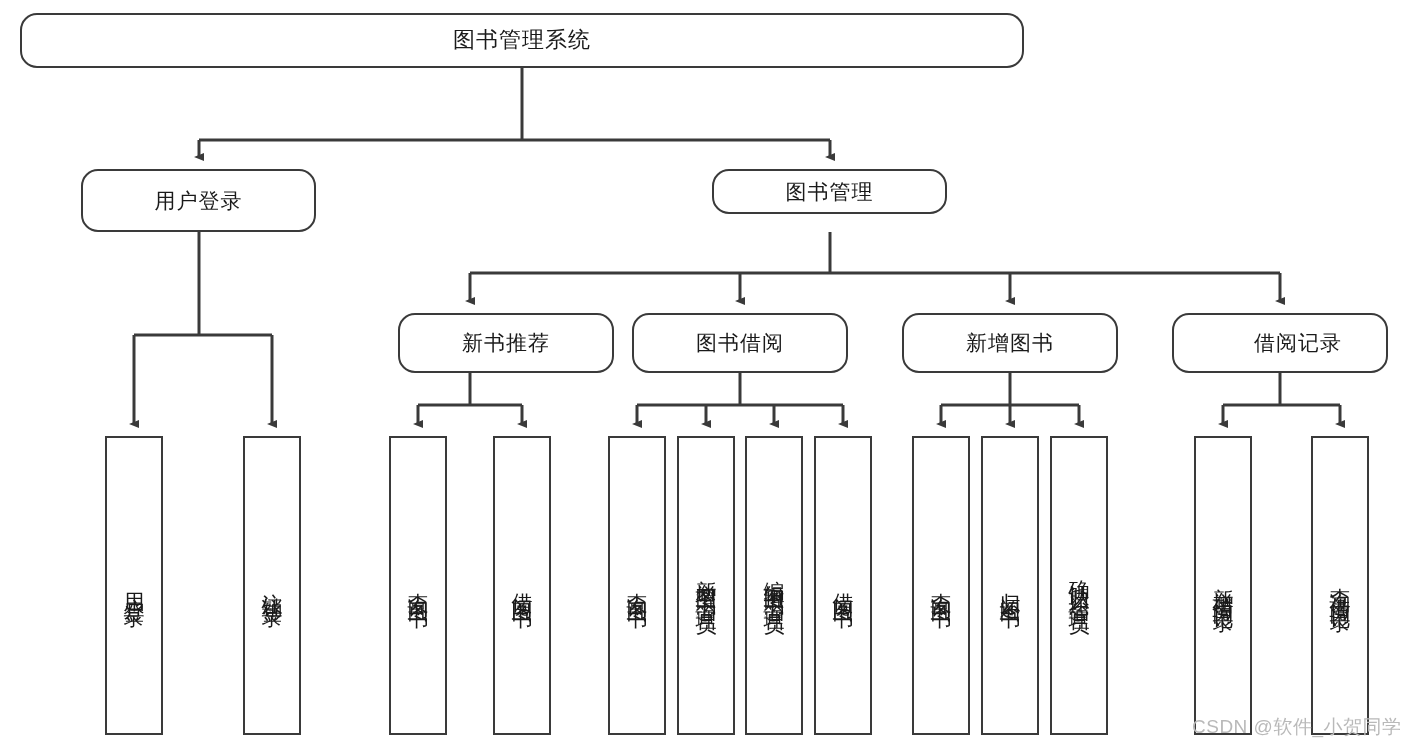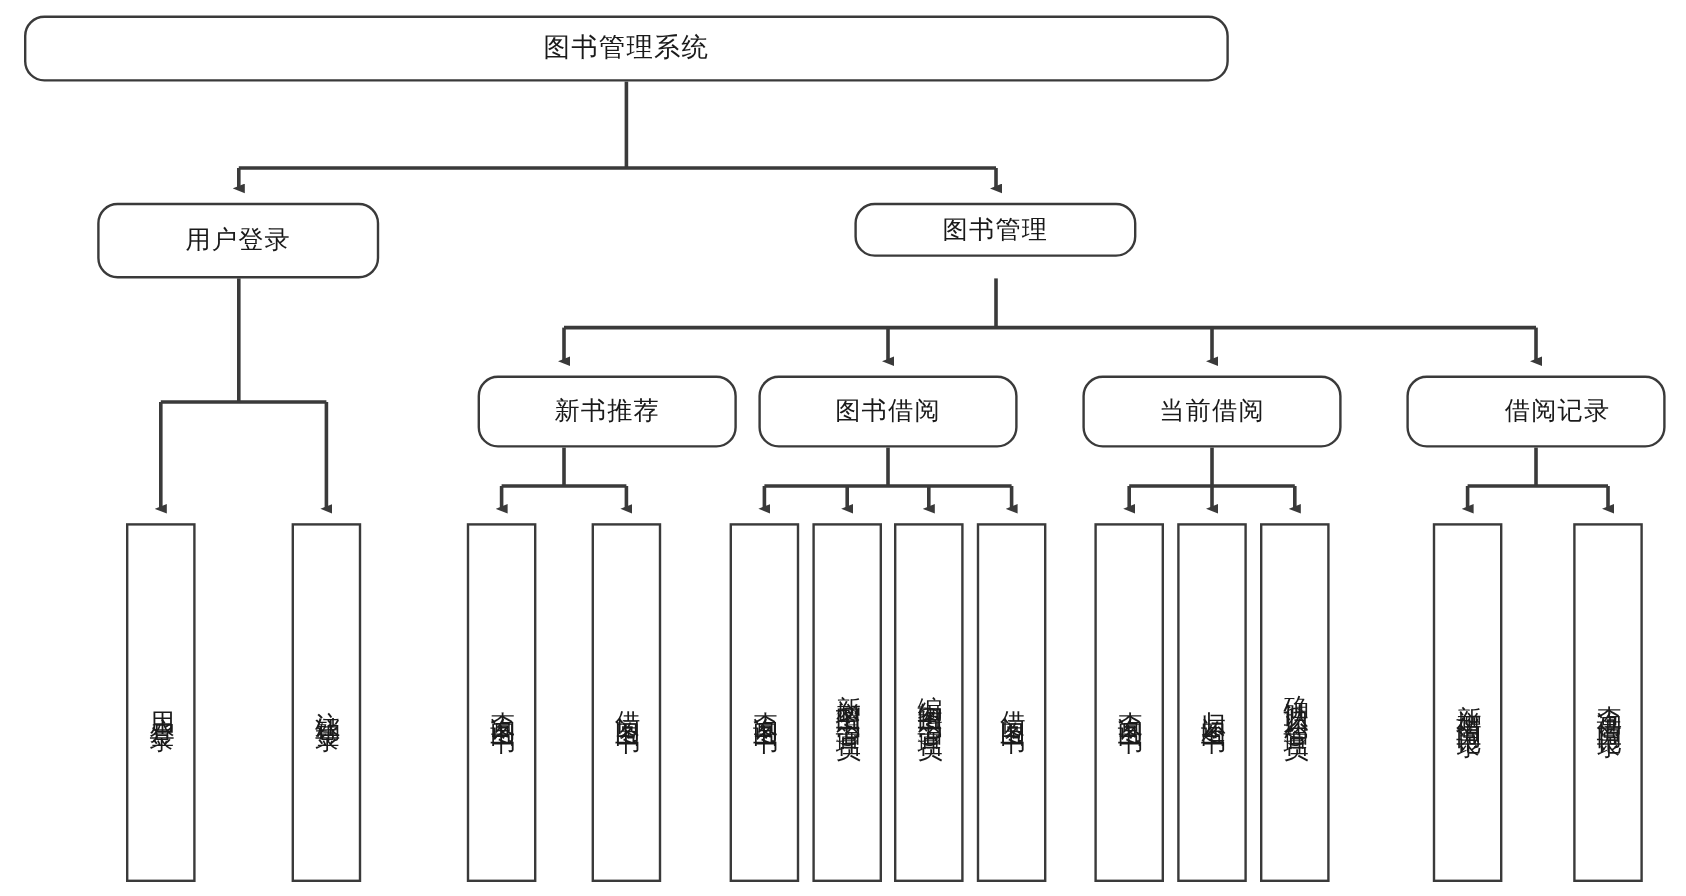--- a/index.html
+++ b/index.html
@@ -119,35 +119,36 @@
     </g>
   </svg>
 
   <div class="node horiz root" style="left:20px; top:13px; width:1004px; height:55px;">图书管理系统</div>
 
   <div class="node horiz" style="left:81px; top:169px; width:235px; height:63px;">用户登录</div>
   <div class="node horiz" style="left:712px; top:169px; width:235px; height:45px;">图书管理</div>
 
   <div class="node horiz" style="left:362px; top:313px; width:216px; height:60px;margin-left:36px;">新书推荐</div>
   <div class="node horiz" style="left:632px; top:313px; width:216px; height:60px;">图书借阅</div>
-  <div class="node horiz" style="left:902px; top:313px; width:216px; height:60px;">当前借阅</div>
+  <div class="node horiz" style="left:902px; top:313px; width:216px; height:60px;">新增图书</div>
   <div class="node horiz" style="left:1172px; top:313px; width:216px; height:60px;padding-left:36px;">借阅记录</div>
 
   <div class="node vert" style="left:105px; top:436px; width:58px; height:299px;">用户登录</div>
   <div class="node vert" style="left:243px; top:436px; width:58px; height:299px;">注销登录</div>
 
   <div class="node vert" style="left:389px; top:436px; width:58px; height:299px;">查询图书</div>
   <div class="node vert" style="left:493px; top:436px; width:58px; height:299px;">借阅图书</div>
 
   <div class="node vert" style="left:608px; top:436px; width:58px; height:299px;">查询图书</div>
   <div class="node vert" style="left:677px; top:436px; width:58px; height:299px;">新增图书（管理员）</div>
   <div class="node vert" style="left:745px; top:436px; width:58px; height:299px;">编辑图书（管理员）</div>
   <div class="node vert" style="left:814px; top:436px; width:58px; height:299px;">借阅图书</div>
 
   <div class="node vert" style="left:912px; top:436px; width:58px; height:299px;">查询图书</div>
   <div class="node vert" style="left:981px; top:436px; width:58px; height:299px;">归还图书</div>
   <div class="node vert" style="left:1050px; top:436px; width:58px; height:299px;">确认归还（管理员）</div>
 
   <div class="node vert" style="left:1194px; top:436px; width:58px; height:299px;">新增借阅记录</div>
   <div class="node vert" style="left:1311px; top:436px; width:58px; height:299px;">查询借阅记录</div>
 
+  <div class="wm" style="left:1192px; top:714px;">CSDN @软件_小贺同学</div>
 
 </div>
 
 </body></html>

